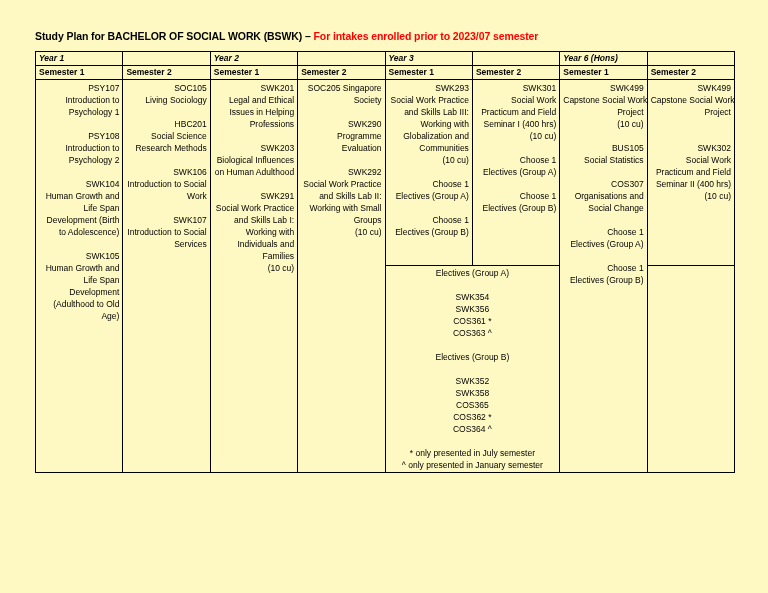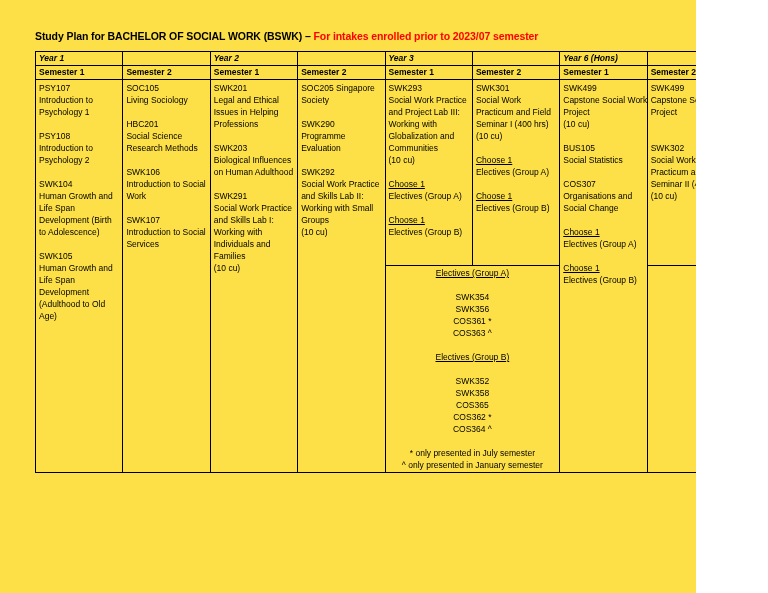--- a/index.html
+++ b/index.html
@@ -1,20 +1,20 @@
 <!DOCTYPE html>
 <html><head>
 <meta charset="utf-8">
 <style>
   * { box-sizing: border-box; }
   html, body { margin: 0; padding: 0; background: #ffffff; }
   .page {
-    width: 696px;
+    width: 768px;
     height: 593px;
-    background: #fde047;
+    background: #fef9c3;
     overflow: hidden;
     font-family: "Liberation Sans", sans-serif;
     color: #000;
   }
   .title {
     margin: 0;
     padding: 30px 20px 0 35px;
     font-size: 10.5px;
     font-weight: bold;
     letter-spacing: -0.1px;
@@ -41,30 +41,30 @@
     height: 13px;
     line-height: 11px;
     white-space: nowrap;
   }
   tr.sem-row td {
     font-weight: bold;
     height: 13px;
     line-height: 11px;
     white-space: nowrap;
   }
-  tr.content-row { height: 186px; }
+  tr.content-row { height: 186px; text-align: right; }
   tr.electives-row { height: 202px; }
   tr.content-row td { padding-top: 2px; }
 
   .line {
     height: 12px;
     line-height: 12px;
     white-space: nowrap;
   }
-  .line.u { text-decoration: underline; }
+  .line.u { }
 
   td.electives { text-align: center; }
 </style>
 </head>
 <body>
 
 <div class="page">
 
   <p class="title"><span>Study Plan for BACHELOR OF SOCIAL WORK (BSWK) – </span><span class="red" style="color: rgb(255, 0, 0);">For intakes enrolled prior to 2023/07 semester</span></p>
 
@@ -171,21 +171,21 @@
             <div class="line">SWK292</div>
             <div class="line">Social Work Practice</div>
             <div class="line">and Skills Lab II:</div>
             <div class="line">Working with Small</div>
             <div class="line">Groups</div>
             <div class="line">(10 cu)</div>
           </td>
       <td>
             <div class="line">SWK293</div>
             <div class="line">Social Work Practice</div>
-            <div class="line">and Project Lab III:</div>
+            <div class="line">and Skills Lab III:</div>
             <div class="line">Working with</div>
             <div class="line">Globalization and</div>
             <div class="line">Communities</div>
             <div class="line">(10 cu)</div>
             <div class="line">&nbsp;</div>
             <div class="line u">Choose 1</div>
             <div class="line">Electives (Group A)</div>
             <div class="line">&nbsp;</div>
             <div class="line u">Choose 1</div>
             <div class="line">Electives (Group B)</div>

